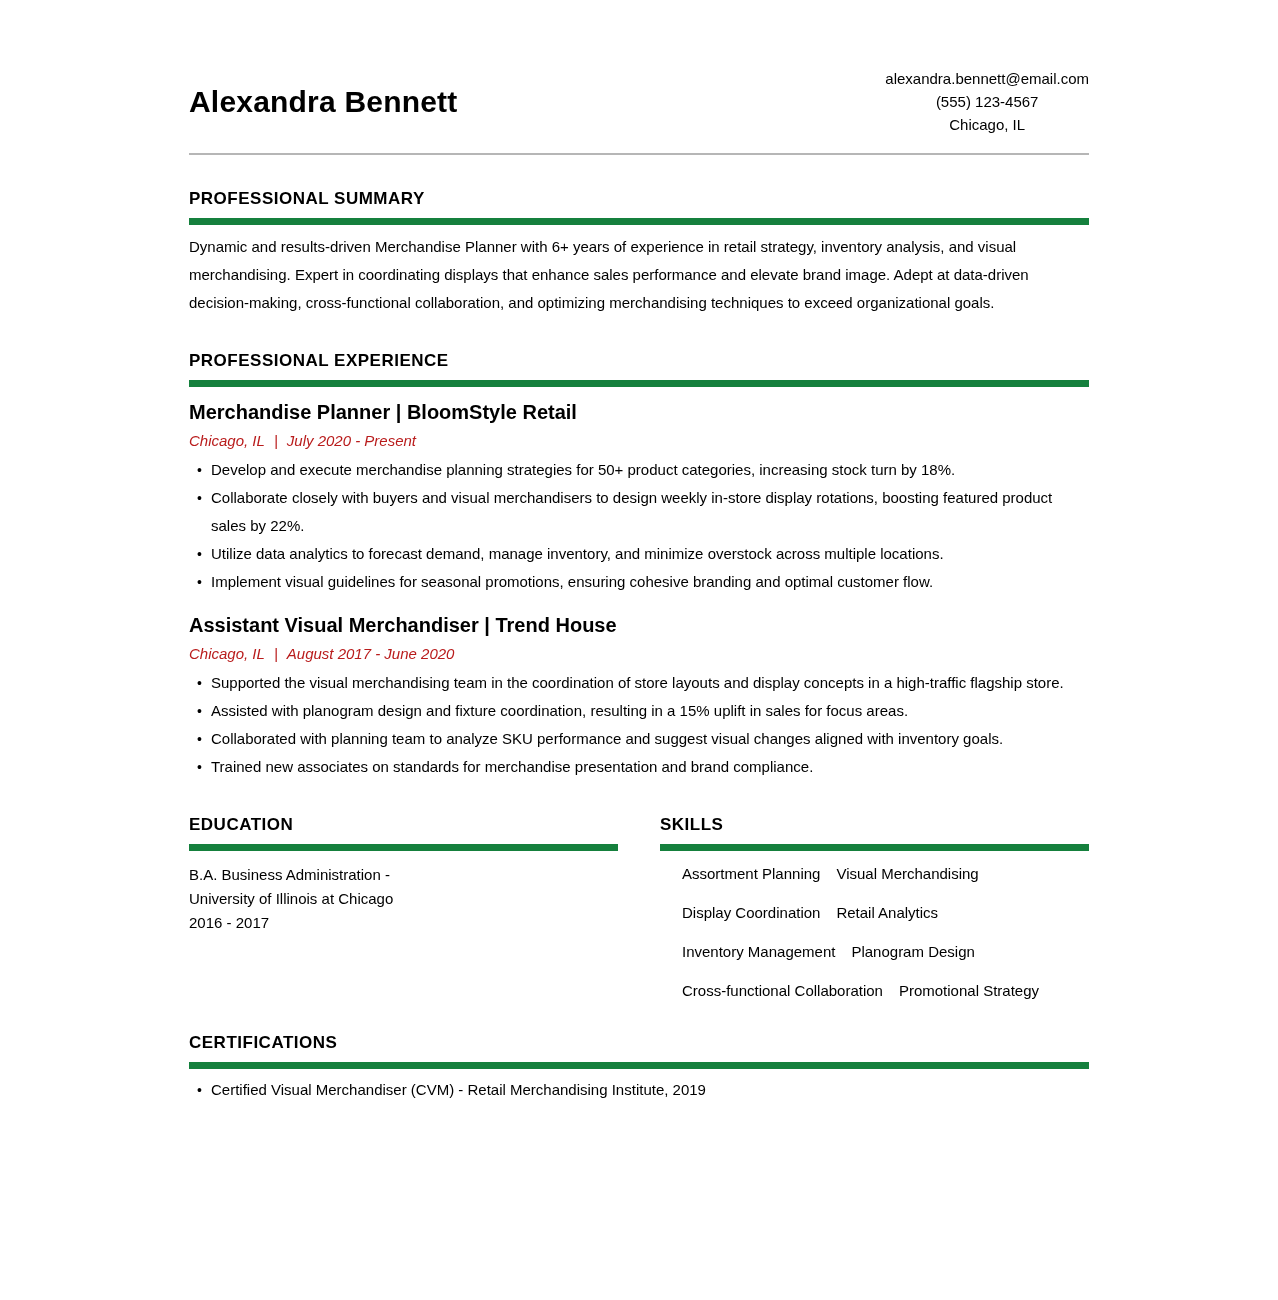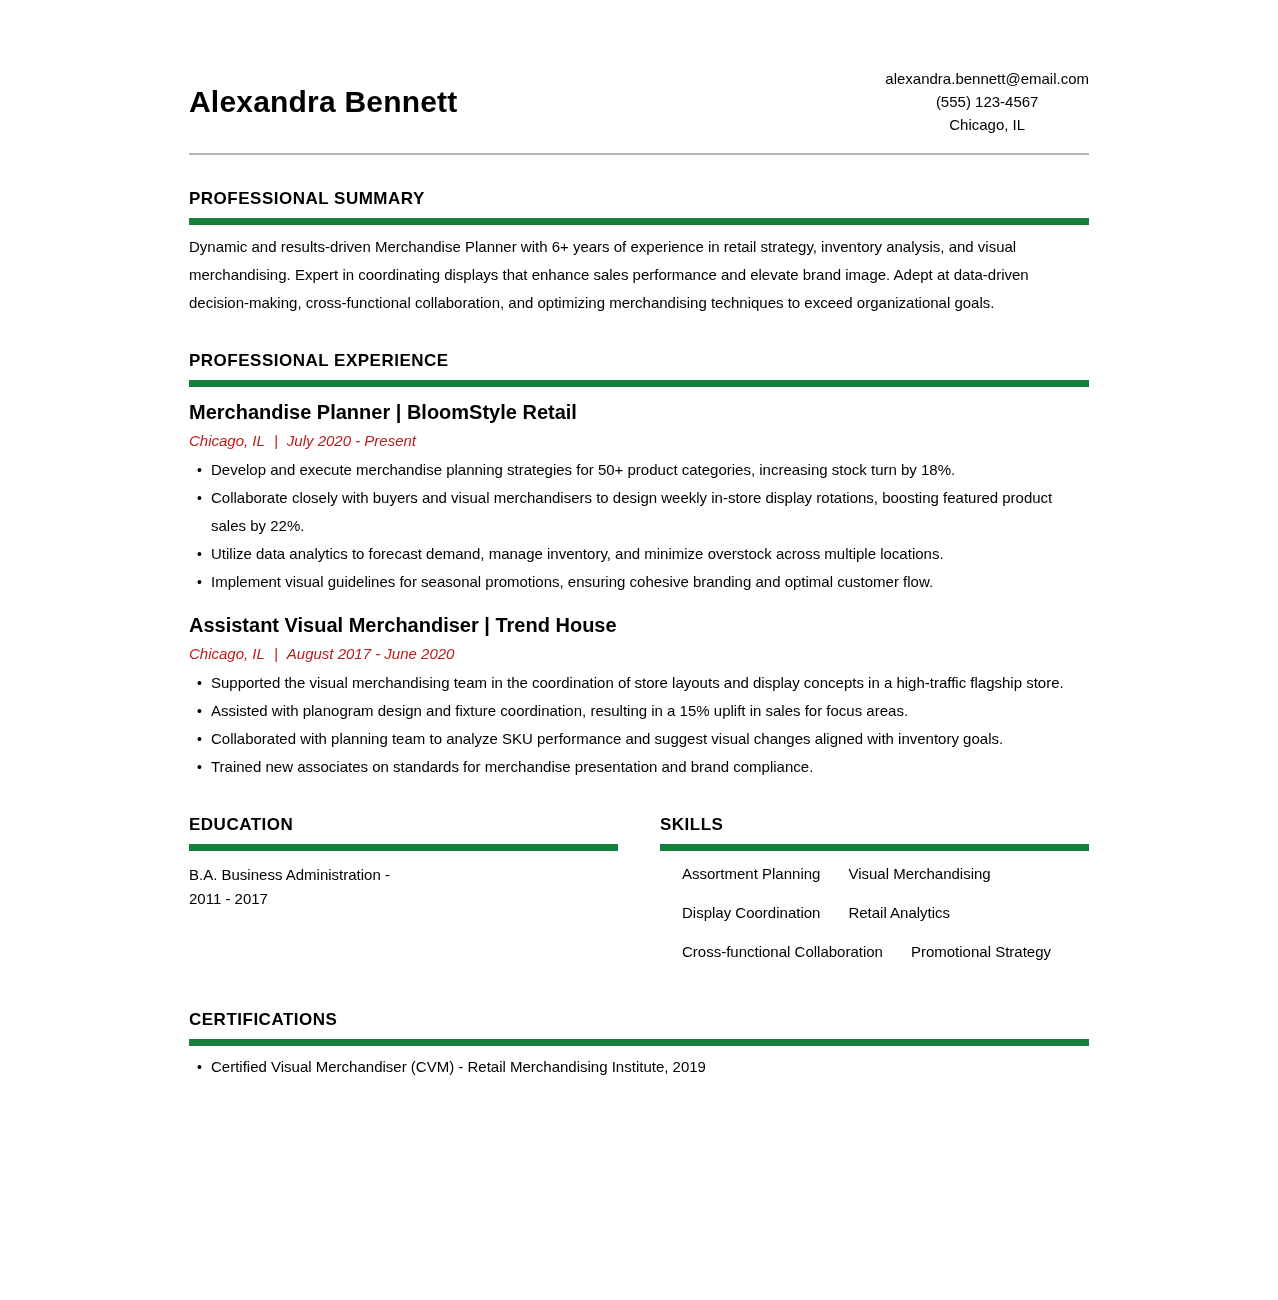--- a/index.html
+++ b/index.html
@@ -34,22 +34,22 @@
   .job-meta .pipe { margin: 0 9px; }
 
   ul.bullets { list-style: none; margin: 7px 0 0 0; padding: 0 0 0 22px; }
   ul.bullets li { font-size: 15px; line-height: 28px; position: relative; }
   ul.bullets li::before { content: "\2022"; position: absolute; left: -14px; top: 0; font-size: 14px; }
 
   .two-col { display: flex; gap: 42px; margin-top: 34px; }
   .col { flex: 1; min-width: 0; }
   .education-lines { margin-top: 12px; font-size: 15px; line-height: 24px; }
   .skills-list { margin-top: 14px; padding-left: 22px; }
-  .skills-row { display: flex; gap: 28px; font-size: 15px; margin-bottom: 22px; }
-  .skills-row:last-child { margin-bottom: 16px; }
+  .skills-row { display: flex; gap: 16px; font-size: 15px; margin-bottom: 22px; }
+  .skills-row:last-child { margin-bottom: 0; }
 </style>
 </head>
 <body>
 
 <div class="content">
 
   <header class="header-row">
     <h1 class="name">Alexandra Bennett</h1>
     <div class="contact">
       <div>alexandra.bennett@email.com</div>
@@ -93,34 +93,39 @@
       </ul>
     </div>
   </section>
 
   <div class="two-col">
 
     <section class="col">
       <h2 class="section-heading">EDUCATION</h2>
       <div class="education-lines">
         <div>B.A. Business Administration -</div>
-        <div>2011 - 2017</div>
+        <div>University of Illinois at Chicago</div>
+        <div>2016 - 2017</div>
       </div>
     </section>
 
     <section class="col">
       <h2 class="section-heading">SKILLS</h2>
       <div class="skills-list">
         <div class="skills-row">
           <span>Assortment Planning</span>
           <span>Visual Merchandising</span>
         </div>
         <div class="skills-row">
           <span>Display Coordination</span>
           <span>Retail Analytics</span>
+        </div>
+        <div class="skills-row">
+          <span>Inventory Management</span>
+          <span>Planogram Design</span>
         </div>
         <div class="skills-row">
           <span>Cross-functional Collaboration</span>
           <span>Promotional Strategy</span>
         </div>
       </div>
     </section>
 
   </div>
 

